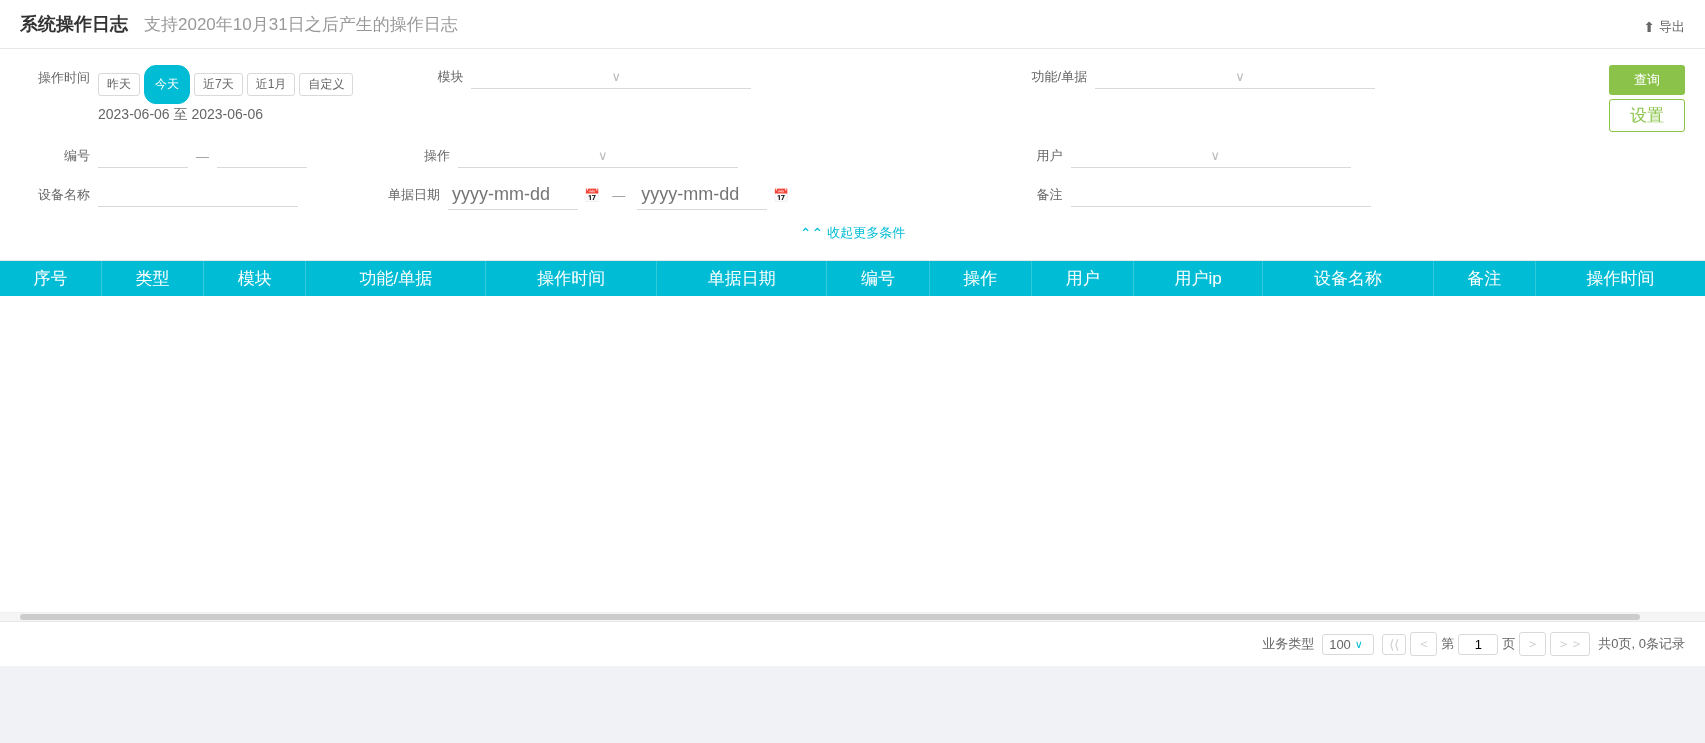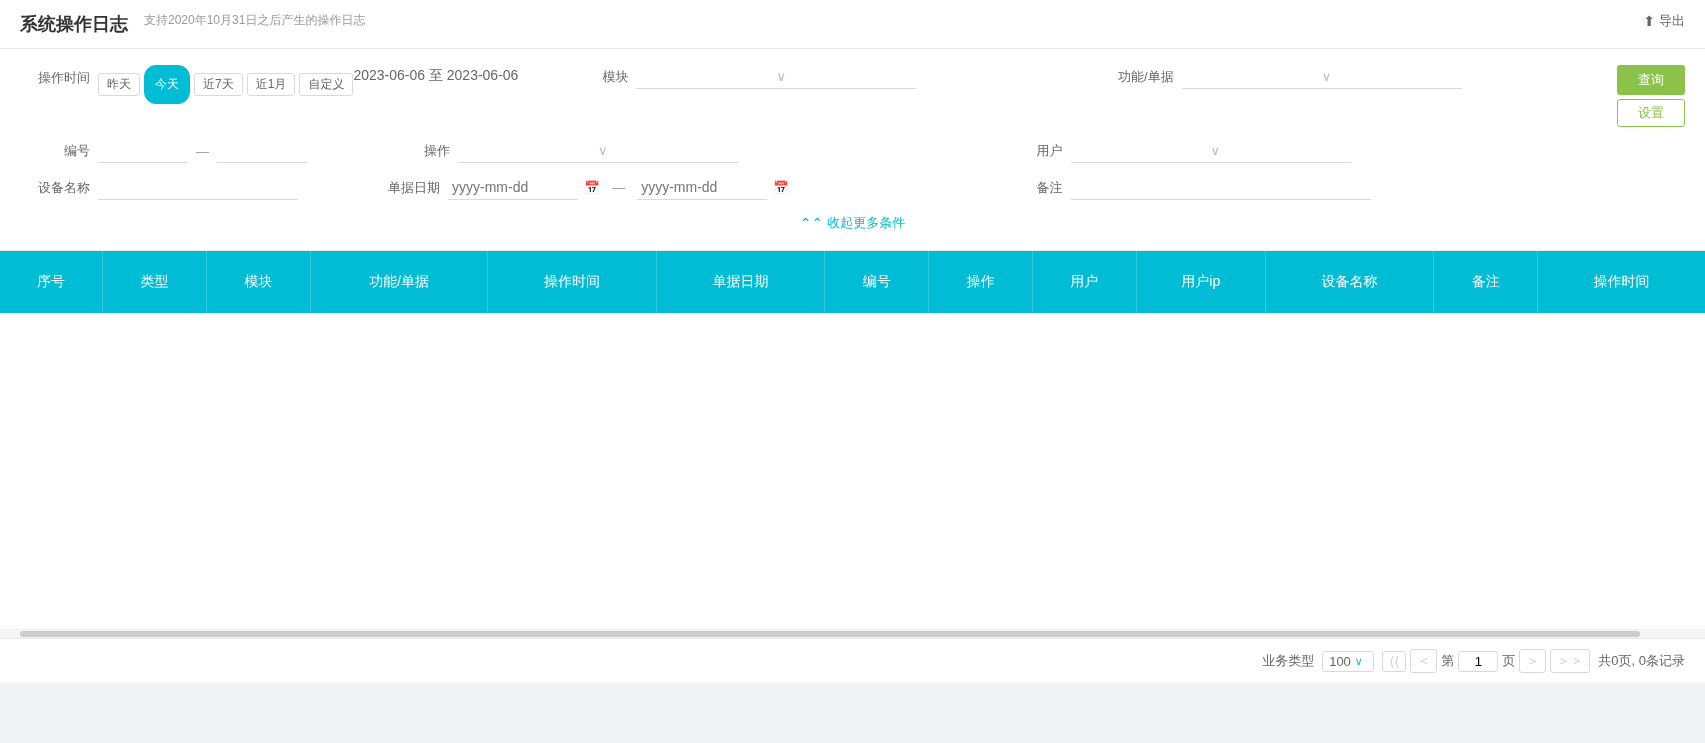--- a/index.html
+++ b/index.html
@@ -2,31 +2,31 @@
 <html><head>
   <meta charset="utf-8">
   <style>
     * { box-sizing: border-box; margin: 0; padding: 0; }
     body { font-family: "Microsoft YaHei", "PingFang SC", sans-serif; font-size: 13px; background: #f0f2f5; color: #333; }
 
     .page-header {
       background: #fff;
       padding: 12px 20px;
       display: flex;
-      align-items: flex-start;
+      align-items: flex-end;
       border-bottom: 1px solid #e8e8e8;
     }
     .page-title {
       font-size: 18px;
       font-weight: bold;
       color: #333;
       margin-right: 16px;
     }
     .page-subtitle {
-      font-size: 12px;
+      font-size: 17px;
       color: #999;
     }
     .export-btn {
       margin-left: auto;
       display: flex;
       align-items: center;
       gap: 4px;
       cursor: pointer;
       color: #666;
       font-size: 13px;
@@ -65,21 +65,21 @@
       border-radius: 12px;
       padding: 10px 10px;
     }
     .date-range {
       font-size: 14px;
       color: #666;
       margin-top: 2px;
     }
     .time-filter-group {
       display: flex;
-      flex-direction: row;
+      flex-direction: column;
     }
     .filter-input {
       border: none;
       border-bottom: 1px solid #d9d9d9;
       outline: none;
       padding: 4px 4px;
       font-size: 13px;
       color: #333;
       width: 200px;
       background: transparent;
@@ -122,21 +122,21 @@
       cursor: pointer;
       font-size: 13px;
     }
     .btn-settings {
       background: #fff;
       color: #8bc34a;
       border: 1px solid #8bc34a;
       padding: 4px 20px;
       border-radius: 3px;
       cursor: pointer;
-      font-size: 13px;
+      font-size: 17px;
     }
 
     .collapse-bar {
       text-align: center;
       padding: 6px 0 10px 0;
       color: #00bcd4;
       cursor: pointer;
       font-size: 13px;
     }
     .collapse-bar span {
@@ -152,23 +152,23 @@
     .data-table {
       width: 100%;
       border-collapse: collapse;
     }
     .data-table thead tr {
       background: #00bcd4;
     }
     .data-table thead th {
       color: #fff;
       font-weight: normal;
-      padding: 22px 8px;
+      padding: 6px 8px;
       text-align: center;
-      font-size: 14px;
+      font-size: 17px;
       border-right: 1px solid rgba(255,255,255,0.2);
       white-space: nowrap;
     }
     .data-table thead th:last-child { border-right: none; }
     .data-table tbody td {
       padding: 8px;
       text-align: center;
       border-bottom: 1px solid #f0f0f0;
       font-size: 13px;
     }
@@ -243,21 +243,21 @@
     .date-range-group {
       display: flex;
       align-items: center;
       gap: 4px;
     }
     .date-input {
       border: none;
       border-bottom: 1px solid #d9d9d9;
       outline: none;
       padding: 4px 4px;
-      font-size: 14px;
+      font-size: 18px;
       color: #bbb;
       width: 130px;
       background: transparent;
     }
     .calendar-icon {
       color: #00bcd4;
       cursor: pointer;
       margin-left: 2px;
     }
     .remark-input {

